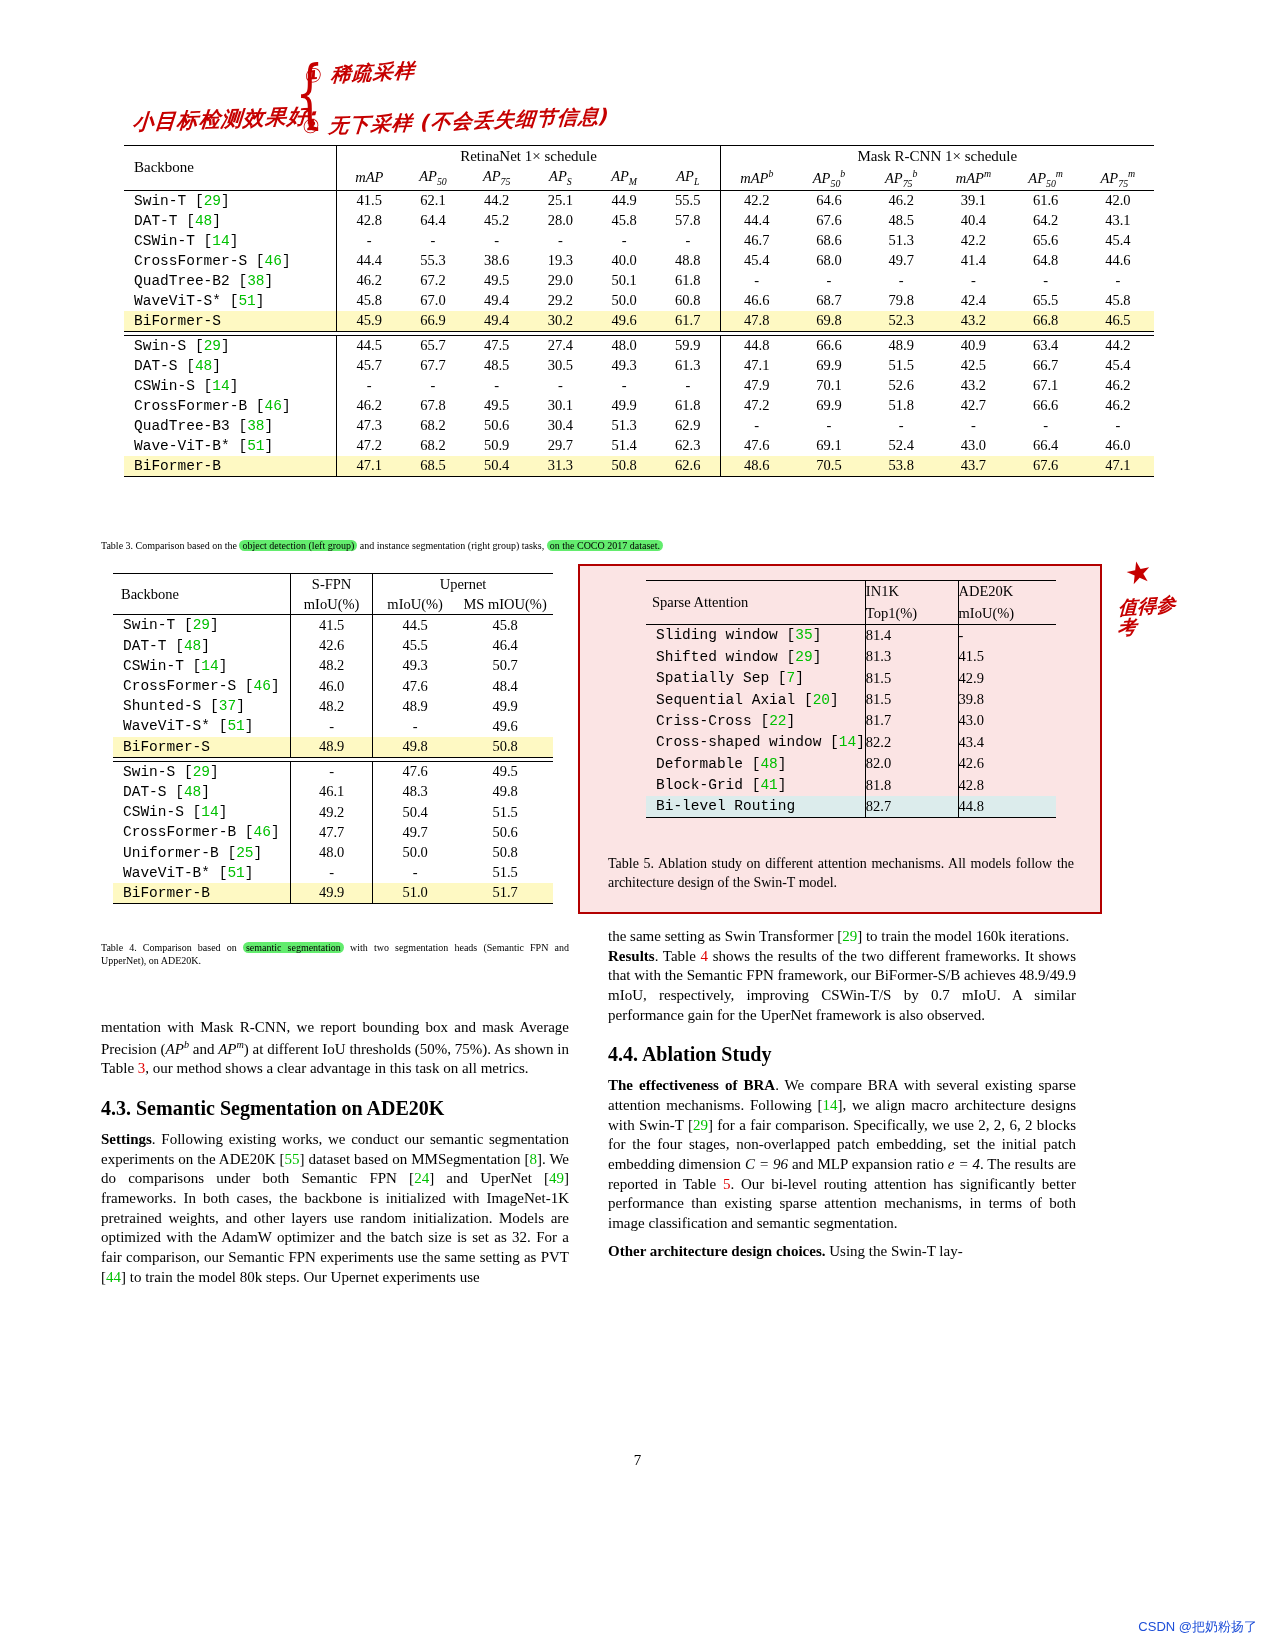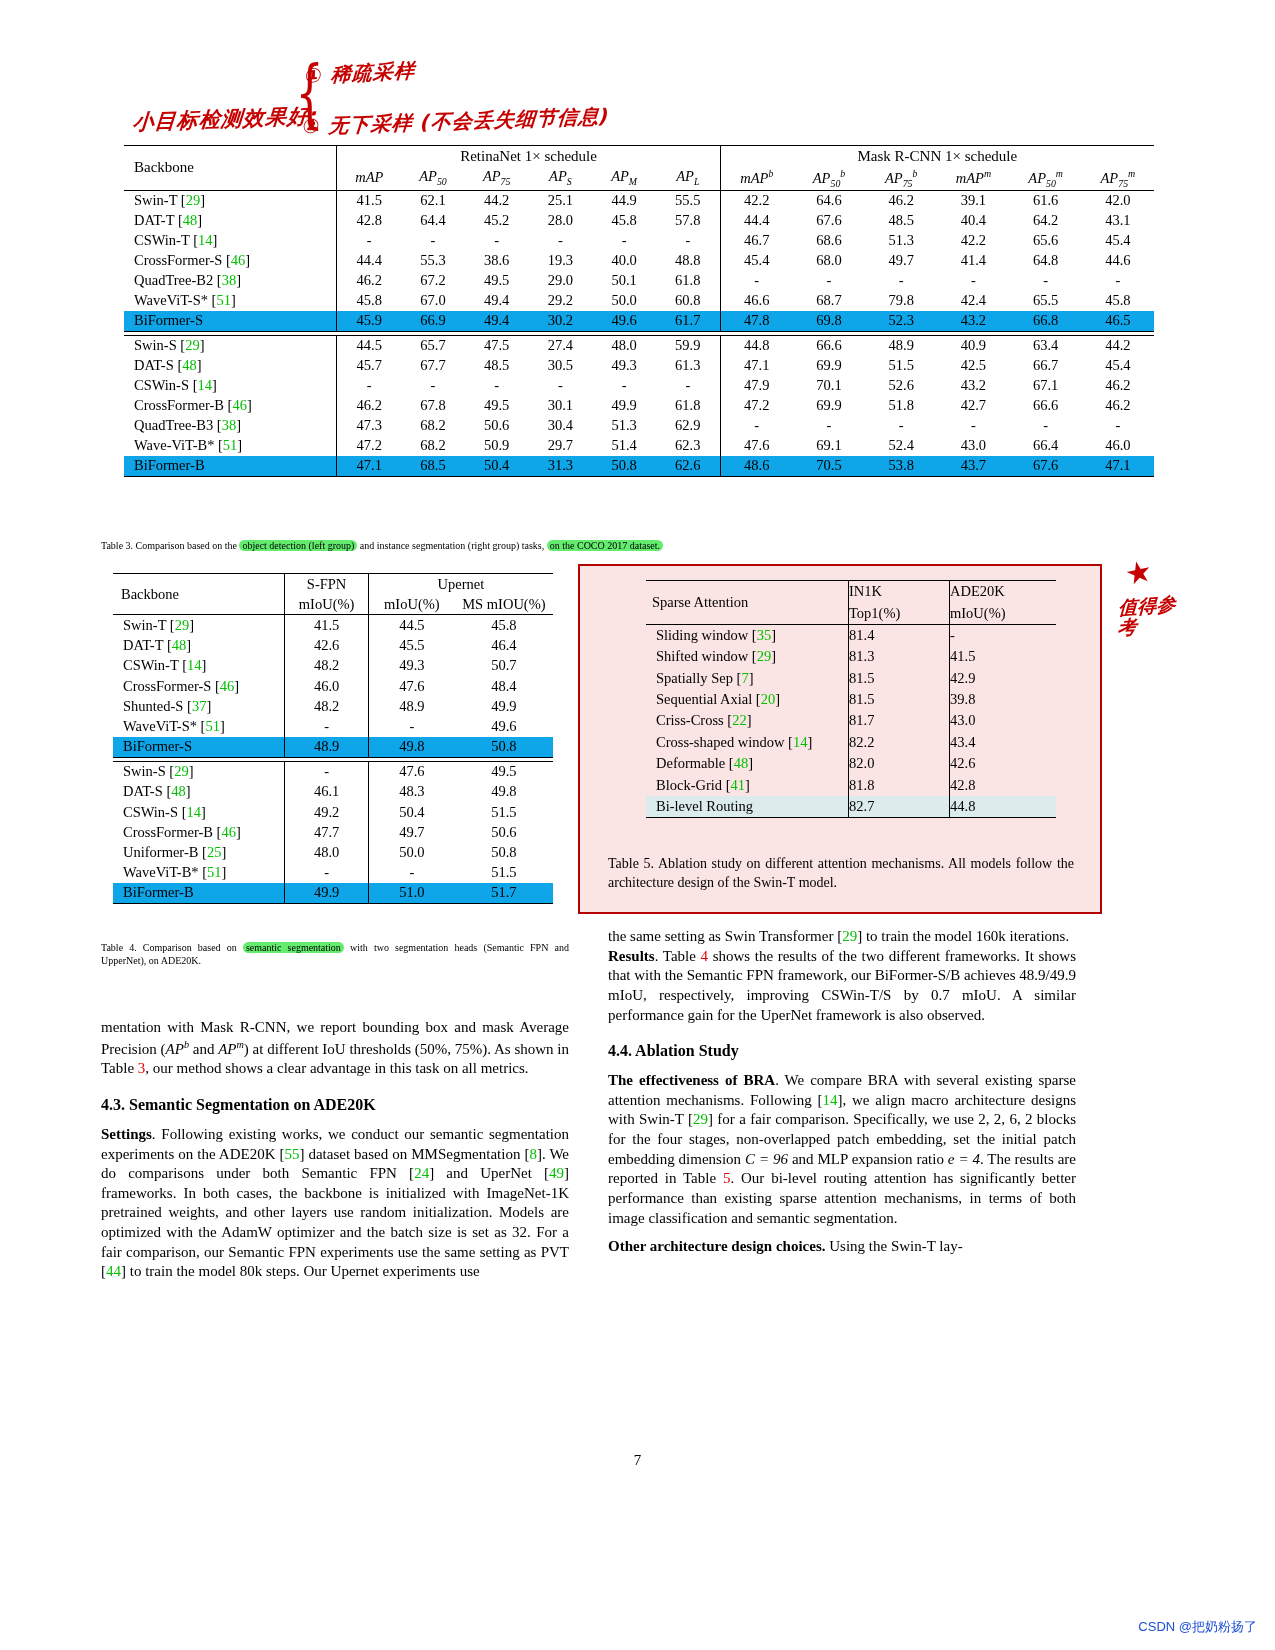--- a/index.html
+++ b/index.html
@@ -30,27 +30,27 @@
   #hw-star{position:absolute;left:1125px;top:555px;color:#c60000;font-size:30px;
     font-family:"DejaVu Sans",sans-serif;transform:rotate(-12deg);}
   #hw-right{position:absolute;left:1118px;top:596px;color:#c60000;font-size:19px;
     font-family:"DejaVu Sans",sans-serif;font-weight:700;font-style:italic;
     transform:skewX(-6deg) rotate(-4deg);line-height:1.05;width:70px;}
 
   
   table{border-collapse:collapse;}
   .t3{position:absolute;left:124px;top:145px;width:1030px;font-size:14.5px;}
   .t3 td,.t3 th{padding:1.5px 0;text-align:center;font-weight:normal;}
-  .rowlabel{text-align:left !important;padding-left:10px !important;white-space:nowrap;}
+  .rowlabel{text-align:left !important;padding-left:10px !important;white-space:nowrap;font-family:Liberation Mono, monospace;}
   .ref{color:#00c000;}
   .vline{border-left:1px solid #000;}
   .rule-top{border-top:1.6px solid #000;}
   .rule-mid{border-top:.9px solid #000;}
   .rule-dbl{border-top:.9px solid #000;border-bottom:0;}
-  .hl{background:#0ea5e9;}
+  .hl{background:#fef9c3;}
   .hlg{background:#dcecec;}
   .b{font-weight:bold;}
 
   .grouphdr{font-size:15px;}
 
   
   .cap{font-size:10px;line-height:1.32;text-align:justify;}
   .mark-green{background:#63ec6e;border-radius:7px;padding:0 3px;}
 
   #cap3{position:absolute;left:101px;top:539px;width:996px;}
@@ -65,21 +65,21 @@
      background:#fbe4e4;border:2px solid #b30000;box-sizing:border-box;}
   .t5{position:absolute;left:646px;top:580px;width:410px;font-size:14.5px;}
   .t5 td,.t5 th{padding:2.2px 0;text-align:left;font-weight:normal;}
   #cap5{position:absolute;left:608px;top:855px;width:466px;font-size:14px;line-height:1.35;text-align:justify;}
 
   
   .col{position:absolute;width:468px;font-size:15px;line-height:1.31;text-align:justify;}
   #colL{left:101px;top:1018px;}
   #colR{left:608px;top:927px;}
   .col p{margin:0 0 8.5px 0;}
-  h3.sec{font-size:16px;font-weight:bold;margin:16px 0 9px 0;font-family:"Liberation Serif",serif;}
+  h3.sec{font-size:20px;font-weight:bold;margin:16px 0 9px 0;font-family:"Liberation Serif",serif;}
   .refr{color:#e00000;}
   .it{font-style:italic;}
   .pagenum{position:absolute;left:0;top:1452px;width:1275px;text-align:center;font-size:15px;}
 
   
   #wm{position:absolute;right:18px;bottom:14px;font-size:13px;color:#1d4ed8;
       font-family:"Liberation Sans",sans-serif;}
   sub,sup{font-size:.68em;}
 </style>
 </head>

